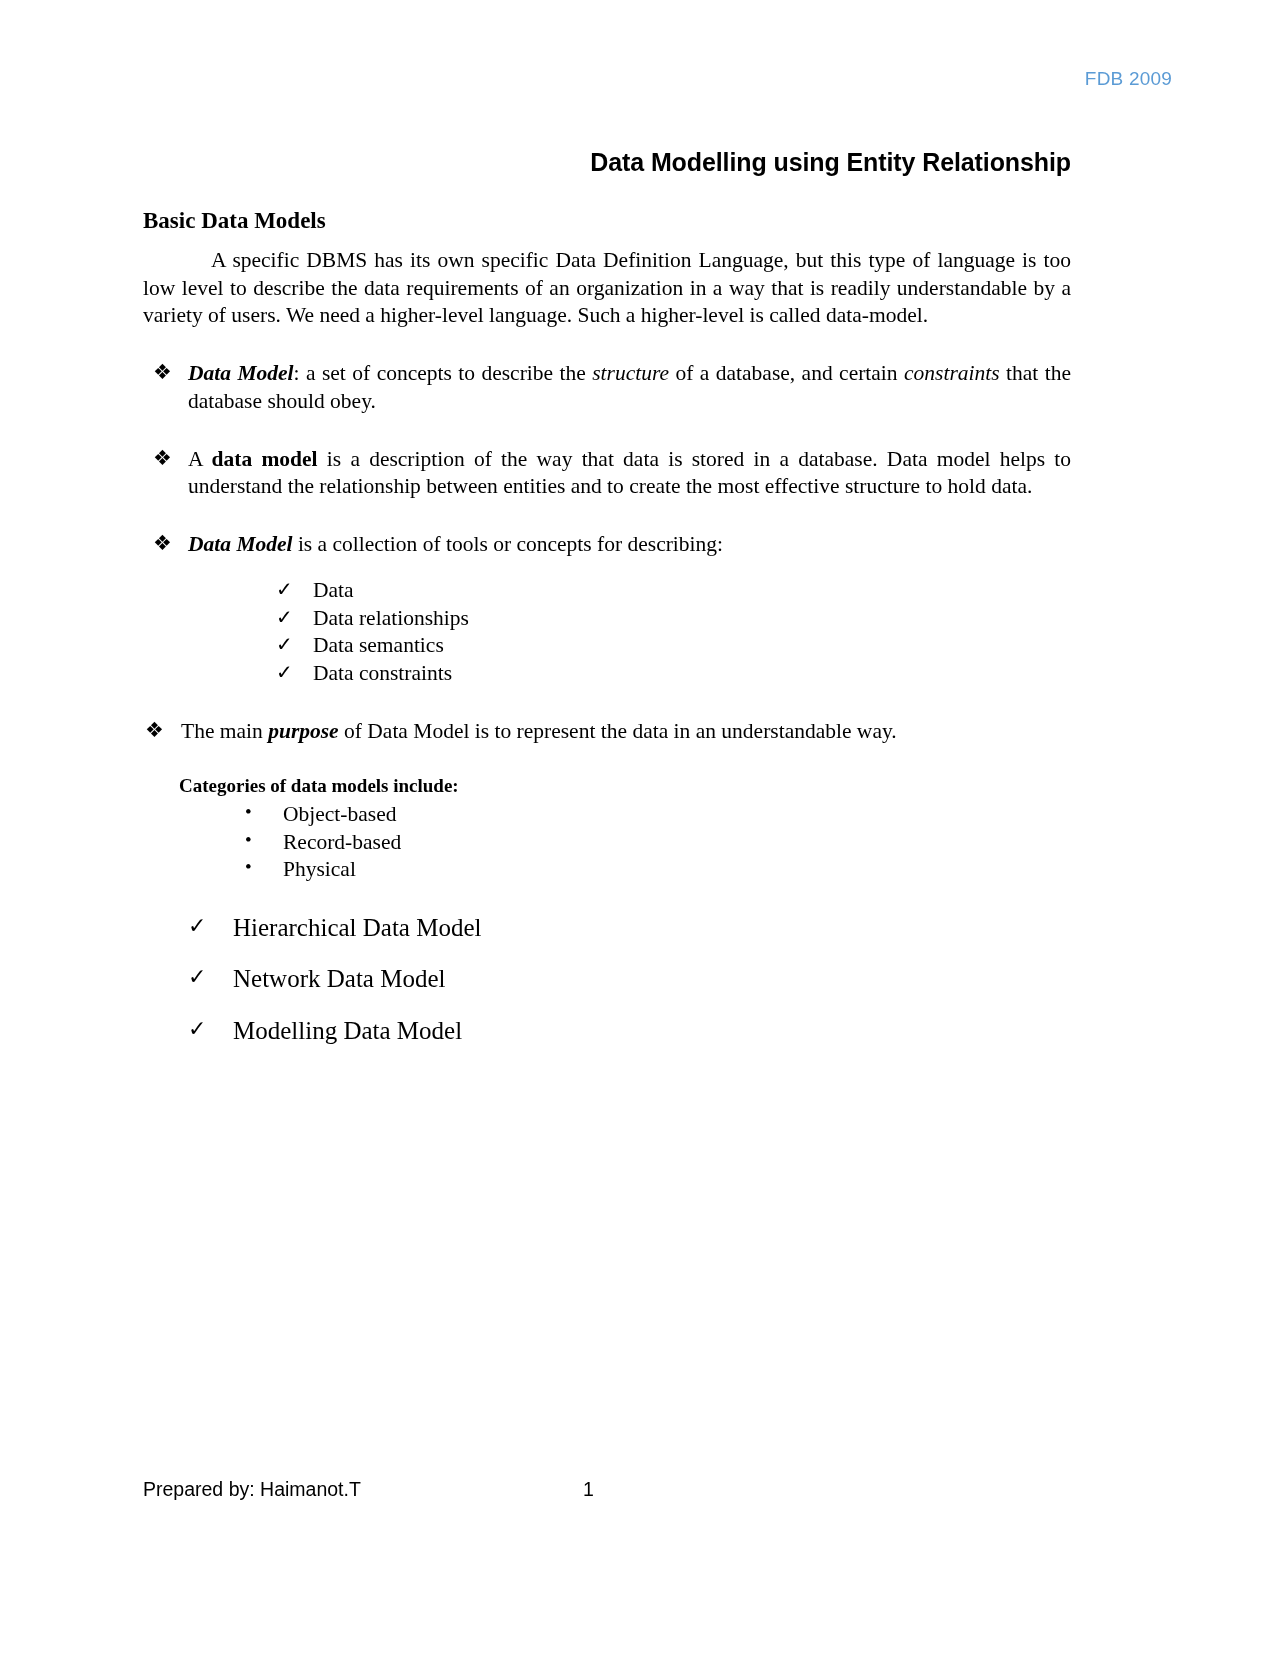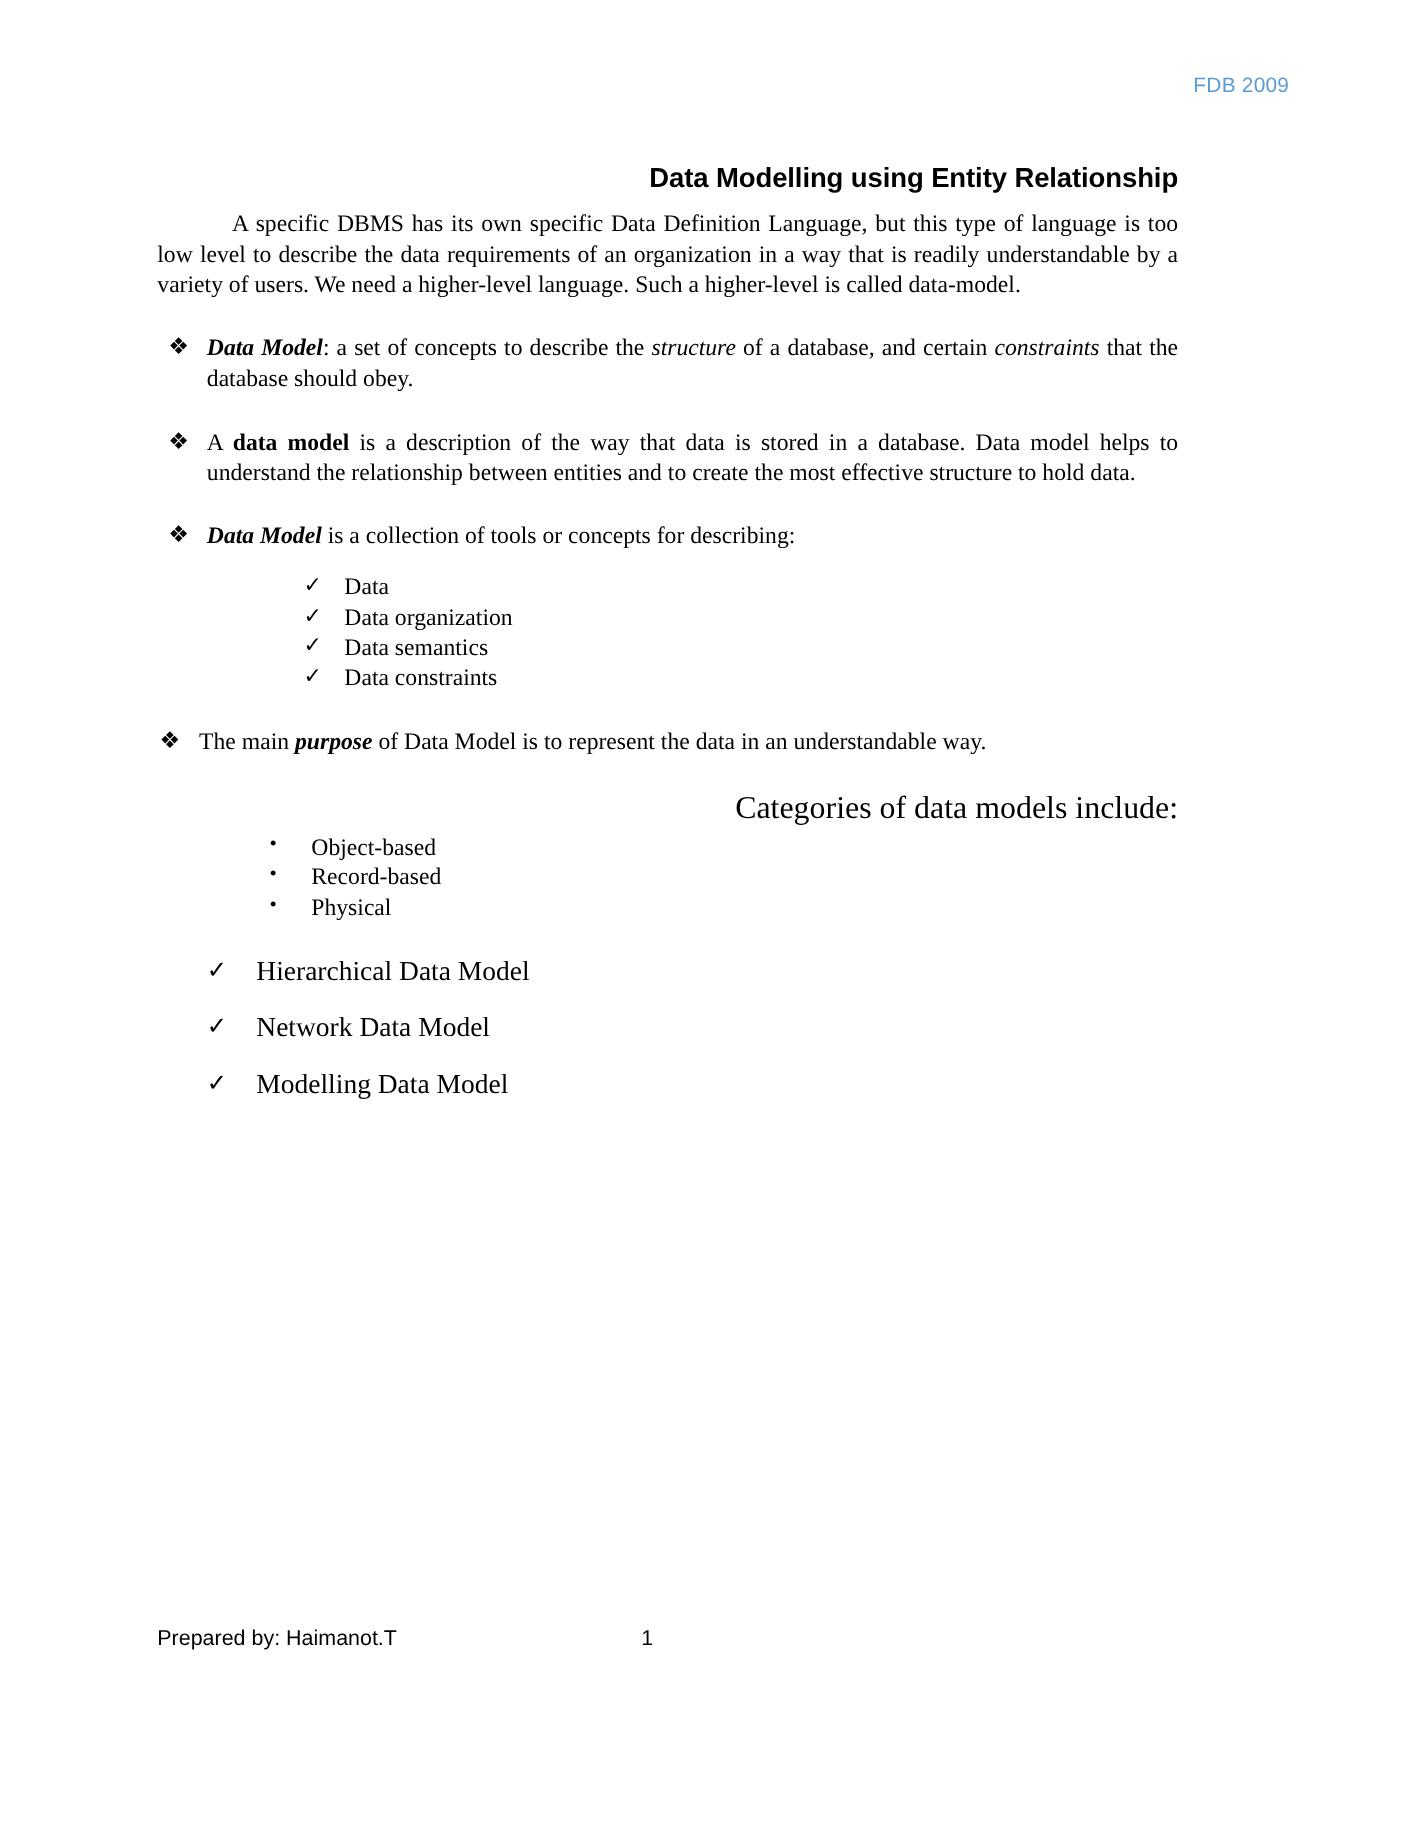--- a/index.html
+++ b/index.html
@@ -126,24 +126,23 @@
     top: 0;
     font-size: 20px;
   }
 
   
   .categories {
     margin-top: 28px;
     padding-left: 36px;
   }
   .categories .cat-title {
-    font-weight: normal;
-    font-size: 29px;
-    line-height: 1.29;
-    text-align: right;
+    font-weight: bold;
+    font-size: 19px;
+    line-height: 1.29;
   }
   ul.dot-list {
     list-style: none;
     margin: 3px 0 0 0;
     padding: 0 0 0 66px;
   }
   ul.dot-list > li {
     position: relative;
     padding-left: 38px;
     font-size: 21.5px;
@@ -201,20 +200,21 @@
 <body>
 
 <div class="page">
 
   <div class="header">FDB 2009</div>
 
   <div class="content">
 
     <h2 class="subtitle">Data Modelling using Entity Relationship</h2>
 
+    <h3 class="section">Basic Data Models</h3>
 
     <p class="body"><span class="first-indent"></span><span>A specific DBMS has its own specific Data Definition Language, but this type of language is too low level to describe the data requirements of an organization in a way that is readily understandable by a variety of users. We need a higher-level language. Such a higher-level is called data-model.</span></p>
 
     <ul class="diamond-list">
 
       <li>
         <span class="dbullet">❖</span>
         <span class="bi">Data Model</span><span>: a set of concepts to describe the </span><span class="i">structure</span><span> of a database, and certain </span><span class="i">constraints</span><span> that the database should obey.</span>
       </li>
 
@@ -227,21 +227,21 @@
         <span class="dbullet">❖</span>
         <span class="bi">Data Model</span><span> is a collection of tools or concepts for describing:</span>
 
         <ul class="check-list">
           <li>
             <span class="cbullet">✓</span>
             <span>Data</span>
           </li>
           <li>
             <span class="cbullet">✓</span>
-            <span>Data organization</span>
+            <span>Data relationships</span>
           </li>
           <li>
             <span class="cbullet">✓</span>
             <span>Data semantics</span>
           </li>
           <li>
             <span class="cbullet">✓</span>
             <span>Data constraints</span>
           </li>
         </ul>

